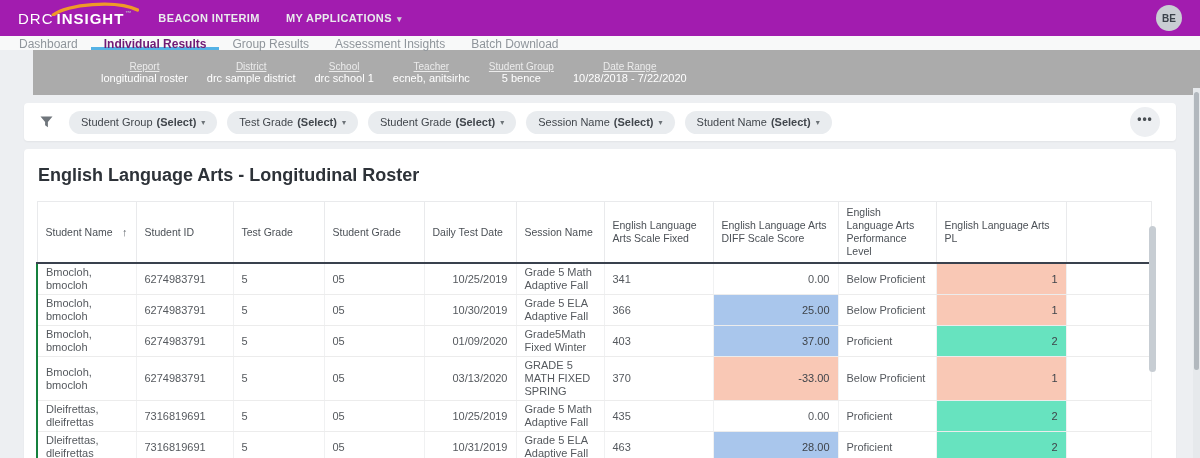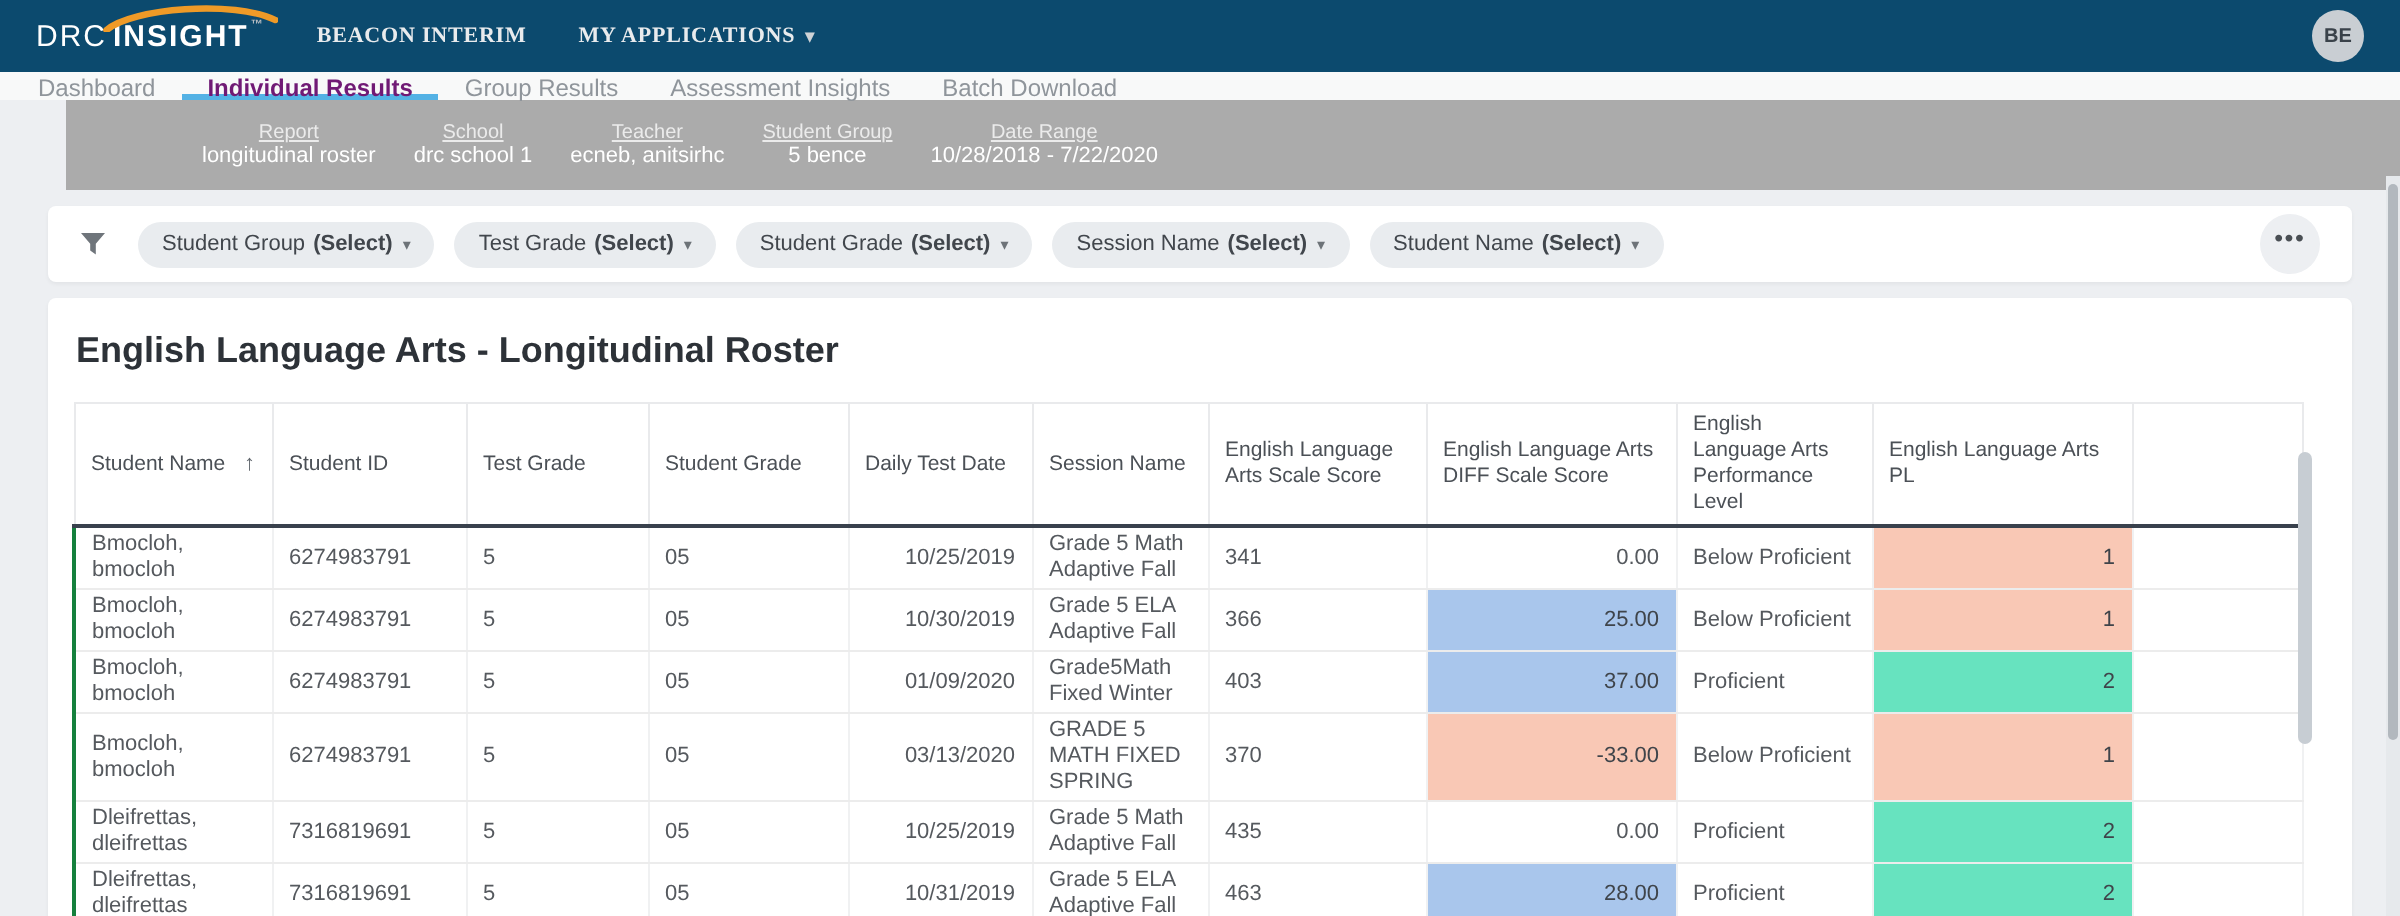--- a/index.html
+++ b/index.html
@@ -1,25 +1,25 @@
 <!DOCTYPE html>
 <html><head>
 <meta charset="utf-8">
 <style>
   * { margin:0; padding:0; box-sizing:border-box; }
   html,body { width:1200px; height:458px; overflow:hidden; font-family:"Liberation Sans", sans-serif; background:#edeff2; }
 
   
-  .topbar { height:36px; background:#0c4a6e; display:flex; align-items:center; padding:0 18px; }
+  .topbar { height:36px; background:#a21caf; display:flex; align-items:center; padding:0 18px; }
   .logo { display:flex; align-items:baseline; margin-right:26px; cursor:pointer; }
   .logo-drc { color:#ffffff; font-size:15px; letter-spacing:1px; }
   .logo-insight { color:#ffffff; font-size:15px; font-weight:700; letter-spacing:1px; position:relative; margin-left:3px; }
   .swoosh { position:absolute; left:-7px; top:-8px; width:calc(100% + 14px); height:14px; }
   .logo-tm { color:#b9bec3; font-size:6px; vertical-align:top; margin-left:1px; }
-  .topbar-link { color:#e9ebed; font-size:11px; font-weight:700; letter-spacing:.4px; margin-right:26px; cursor:pointer;font-family:Liberation Serif, serif; }
+  .topbar-link { color:#e9ebed; font-size:11px; font-weight:700; letter-spacing:.4px; margin-right:26px; cursor:pointer; }
   .topbar-link .caret { font-size:9px; color:#cfd3d6; margin-left:5px; }
   .topbar-spacer { flex:1; }
   .avatar { width:26px; height:26px; border-radius:50%; background:#c9ced3; color:#3a424a; font-size:10px; font-weight:700; display:flex; align-items:center; justify-content:center; cursor:pointer; }
 
   
   .navbar { height:14px; background:#f8f9f9; display:flex; align-items:stretch; padding:0 6px; }
   .nav-tab { font-size:12px; color:#8f959b; padding:4px 13px 0; display:flex; align-items:center; border-bottom:3px solid transparent; cursor:pointer; }
   .nav-tab.active { color:#701a75; font-weight:700; border-bottom-color:#54b2e5; }
 
   
@@ -82,20 +82,24 @@
     <div class="nav-tab active">Individual Results</div>
     <div class="nav-tab">Group Results</div>
     <div class="nav-tab">Assessment Insights</div>
     <div class="nav-tab">Batch Download</div>
   </div>
 
 <div class="contextbar">
     <div class="ctx-item">
       <span class="ctx-label">Report</span>
       <span class="ctx-value">longitudinal roster</span>
+    </div>
+    <div class="ctx-item">
+      <span class="ctx-label">District</span>
+      <span class="ctx-value">drc sample district</span>
     </div>
     <div class="ctx-item">
       <span class="ctx-label">School</span>
       <span class="ctx-value">drc school 1</span>
     </div>
     <div class="ctx-item">
       <span class="ctx-label">Teacher</span>
       <span class="ctx-value">ecneb, anitsirhc</span>
     </div>
     <div class="ctx-item">
@@ -168,21 +172,21 @@
               <div class="th-flex">
                 <span>Student Name</span>
                 <span class="sort-arrow">↑</span>
               </div>
             </th>
             <th>Student ID</th>
             <th>Test Grade</th>
             <th>Student Grade</th>
             <th>Daily Test Date</th>
             <th>Session Name</th>
-            <th>English Language Arts Scale Score</th>
+            <th>English Language Arts Scale Fixed</th>
             <th>English Language Arts DIFF Scale Score</th>
             <th>English Language Arts Performance Level</th>
             <th>English Language Arts PL</th>
             <th></th>
           </tr>
         </thead>
       <tbody>
           <tr>
             <td>Bmocloh, bmocloh</td>
             <td>6274983791</td>

